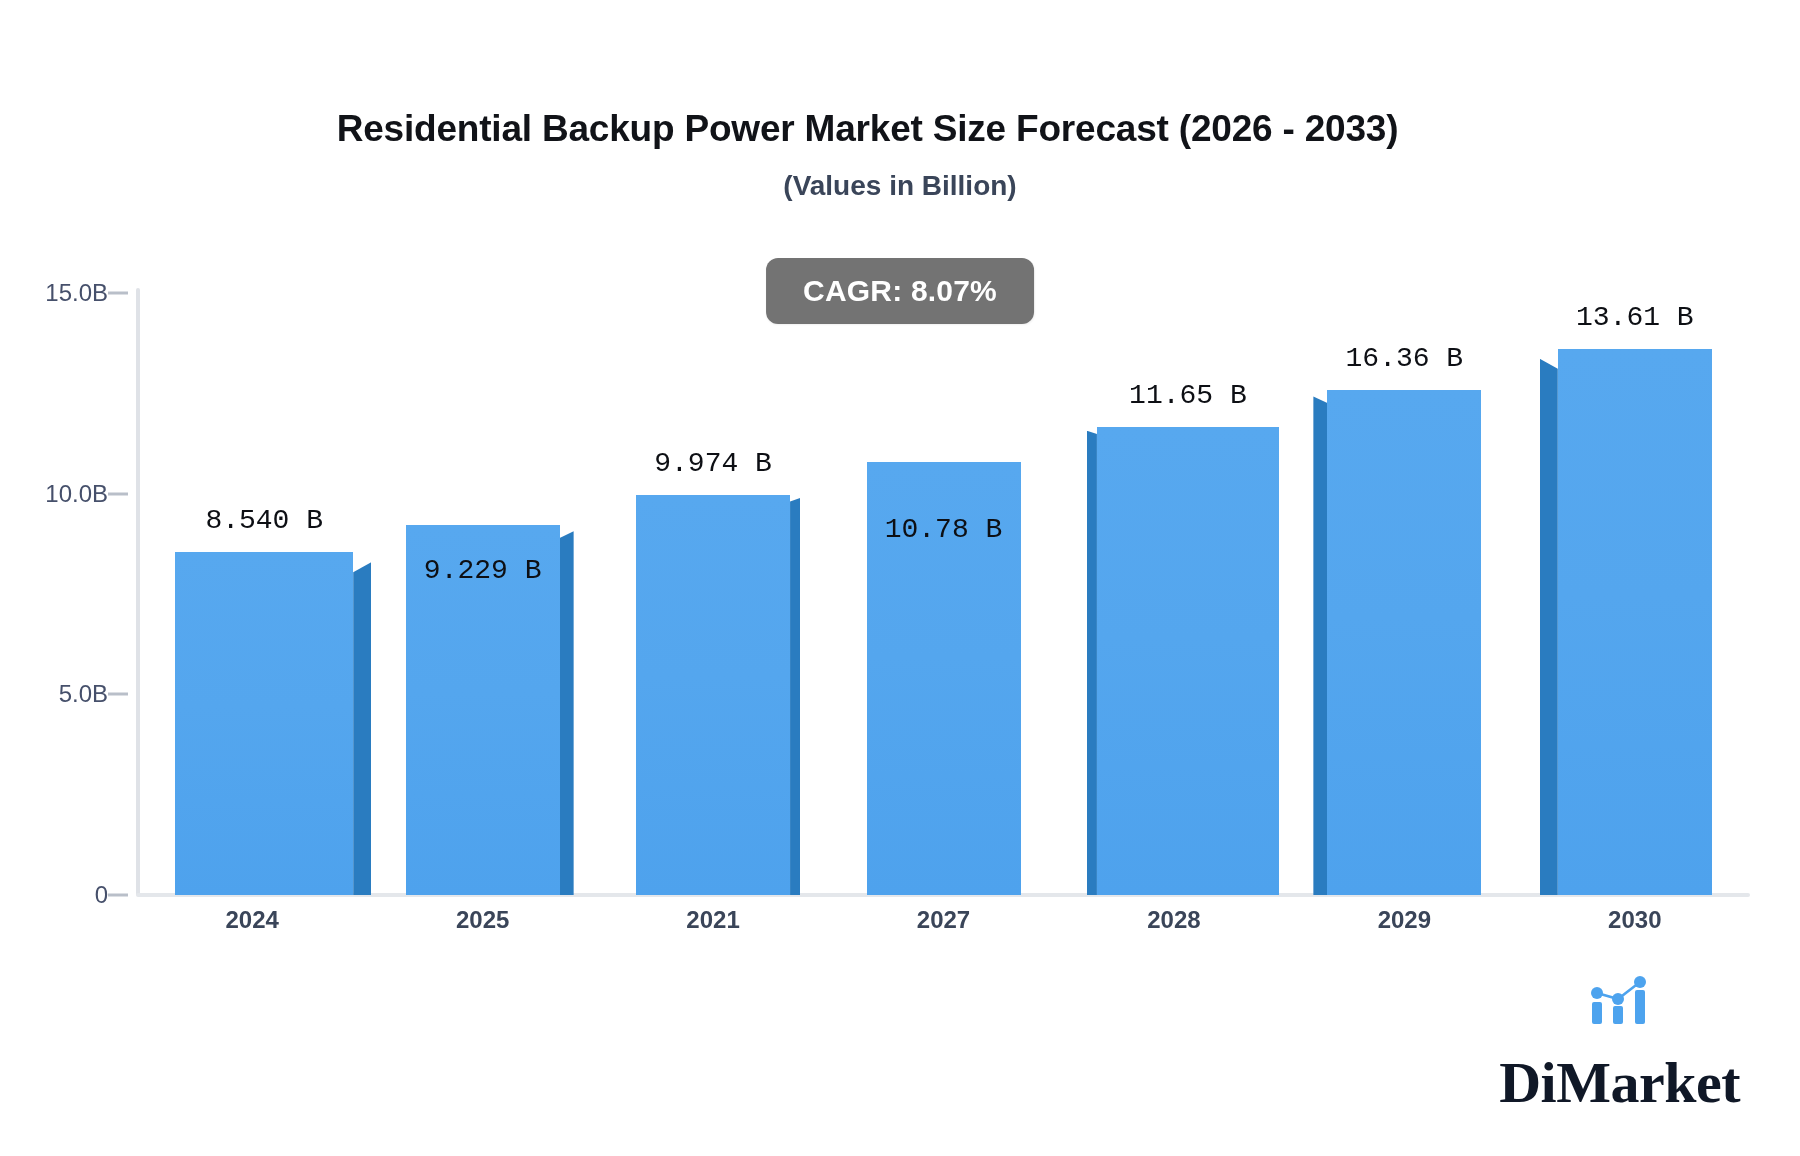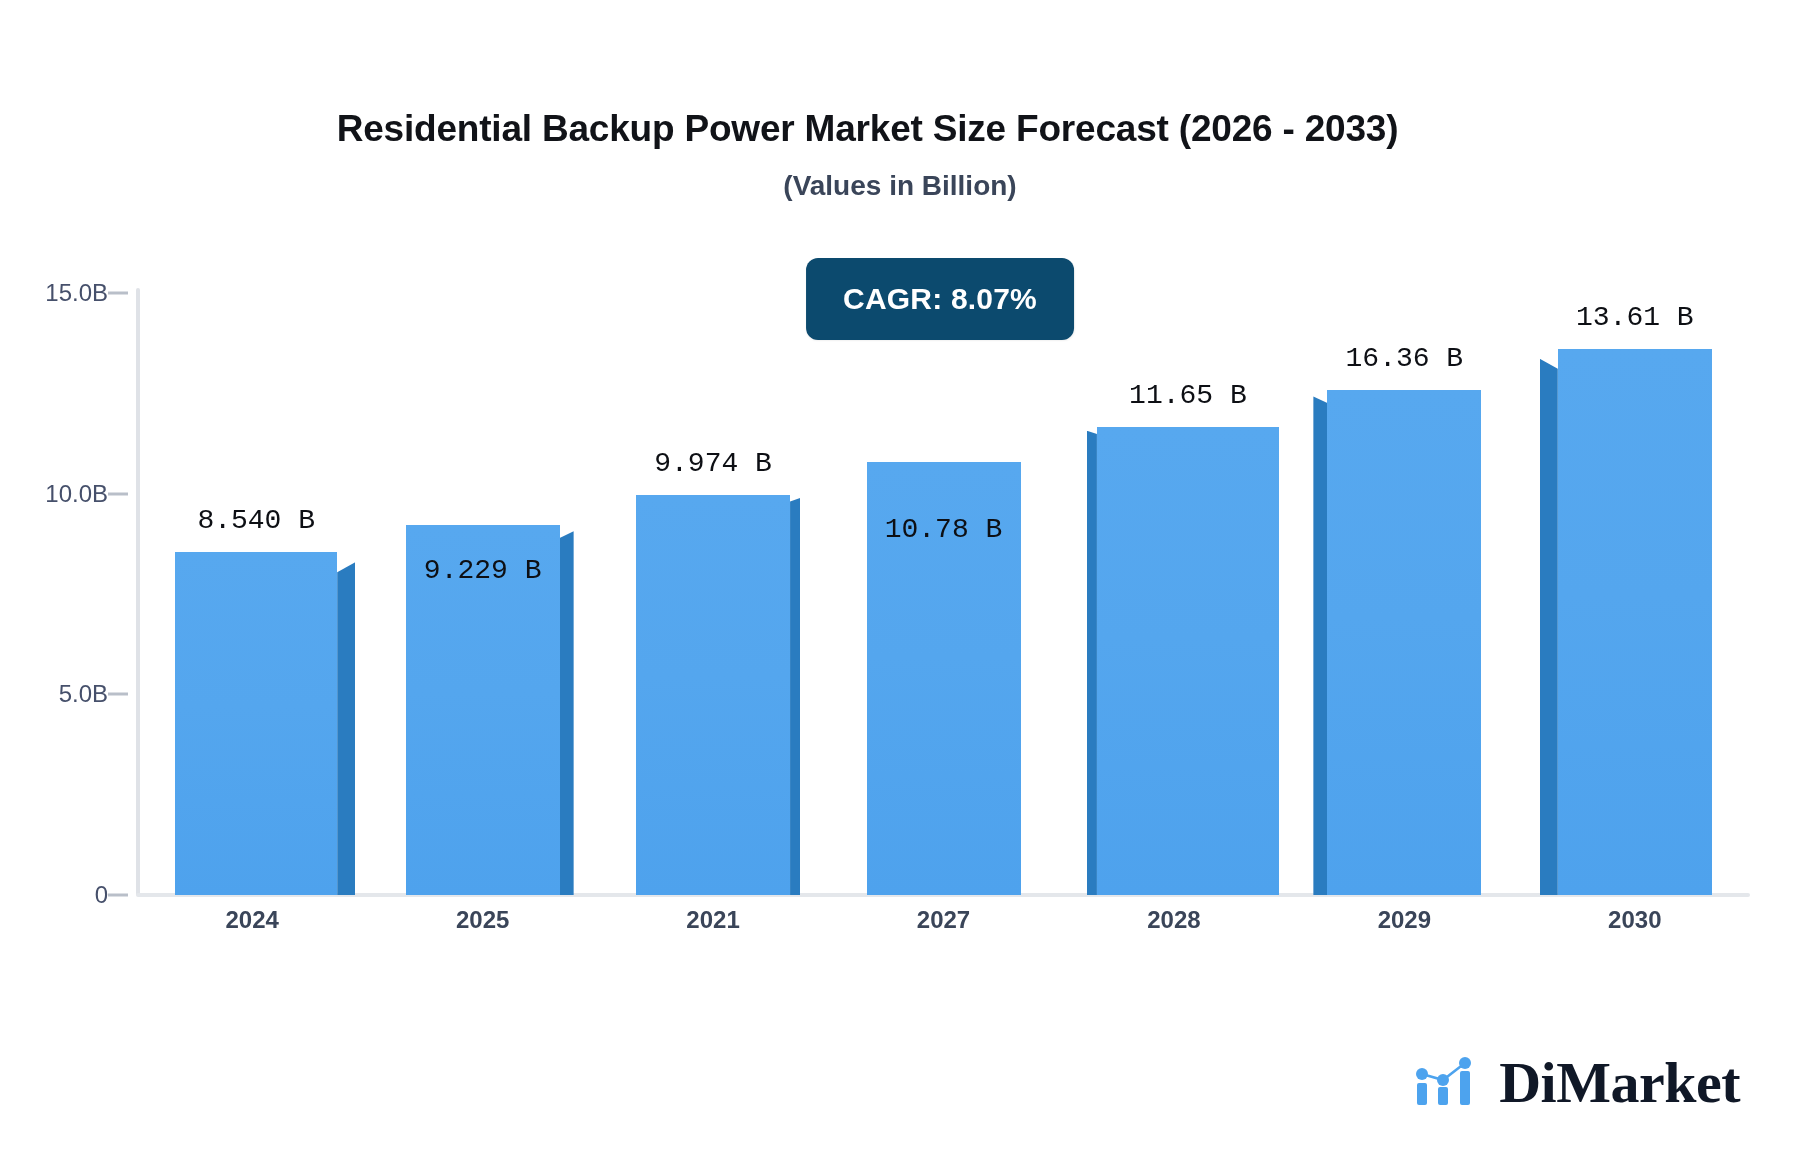--- a/index.html
+++ b/index.html
@@ -38,31 +38,30 @@
     font-weight: 600;
     color: #3a4559;
   }
 
   
   .cagr-badge {
     position: absolute;
     top: 258px;
     left: 50%;
     transform: translateX(-50%);
-    background: #0c4a6e;
+    background: #737373;
     color: #ffffff;
     font-size: 30px;
     font-weight: bold;
-    padding: 24px 37px;
+    padding: 16px 37px;
     border-radius: 12px;
     letter-spacing: 0.2px;
     white-space: nowrap;
     box-shadow: 0 1px 2px rgba(0,0,0,0.06);
     z-index: 6;
-    margin-left: 40px;
   }
 
   
   #plot {
     position: absolute;
     left: 0;
     top: 0;
     width: 1800px;
     height: 1156px;
   }
@@ -150,20 +149,21 @@
   }
 
   
   .logo {
     position: absolute;
     right: 60px;
     bottom: 44px;
     display: flex;
     align-items: center;
     gap: 24px;
+    flex-direction: column;
   }
   .logo-text {
     font-family: "Liberation Serif", serif;
     font-size: 58px;
     font-weight: bold;
     color: #101827;
     letter-spacing: -0.5px;
     line-height: 1;
   }
 </style>
@@ -182,21 +182,21 @@
       <div class="ytick-label" style="top: 895px;">0</div>
       <div class="ytick-dash" style="top: 895px;"></div>
       <div class="ytick-label" style="top: 694.333px;">5.0B</div>
       <div class="ytick-dash" style="top: 694.333px;"></div>
       <div class="ytick-label" style="top: 493.667px;">10.0B</div>
       <div class="ytick-dash" style="top: 493.667px;"></div>
       <div class="ytick-label" style="top: 293px;">15.0B</div>
       <div class="ytick-dash" style="top: 293px;"></div>
     </div>
   <div id="bars">
-      <div class="bar-group" style="left: 175.214px; width: 162px; height: 342.739px;">
+      <div class="bar-group" style="left: 175.214px; width: 178px; height: 342.739px;">
         <div class="bar-side right" style="width: 18px; height: 332.739px; clip-path: polygon(0px 10px, 100% 0px, 100% 100%, 0px 100%);"></div>
         <div class="bar-face" style="height: 342.739px;"></div>
         <div class="bar-value">8.540 B</div>
       </div>
       <div class="bar-group" style="left: 405.643px; width: 154px; height: 293px;">
         <div class="bar-side right" style="width: 14px; height: 363.724px; clip-path: polygon(0px 6.66667px, 100% 0px, 100% 100%, 0px 100%);"></div>
         <div class="bar-face" style="height: 370.391px;"></div>
         <div class="bar-value">9.229 B</div>
       </div>
       <div class="bar-group" style="left: 636.071px; width: 154px; height: 400.29px;">

